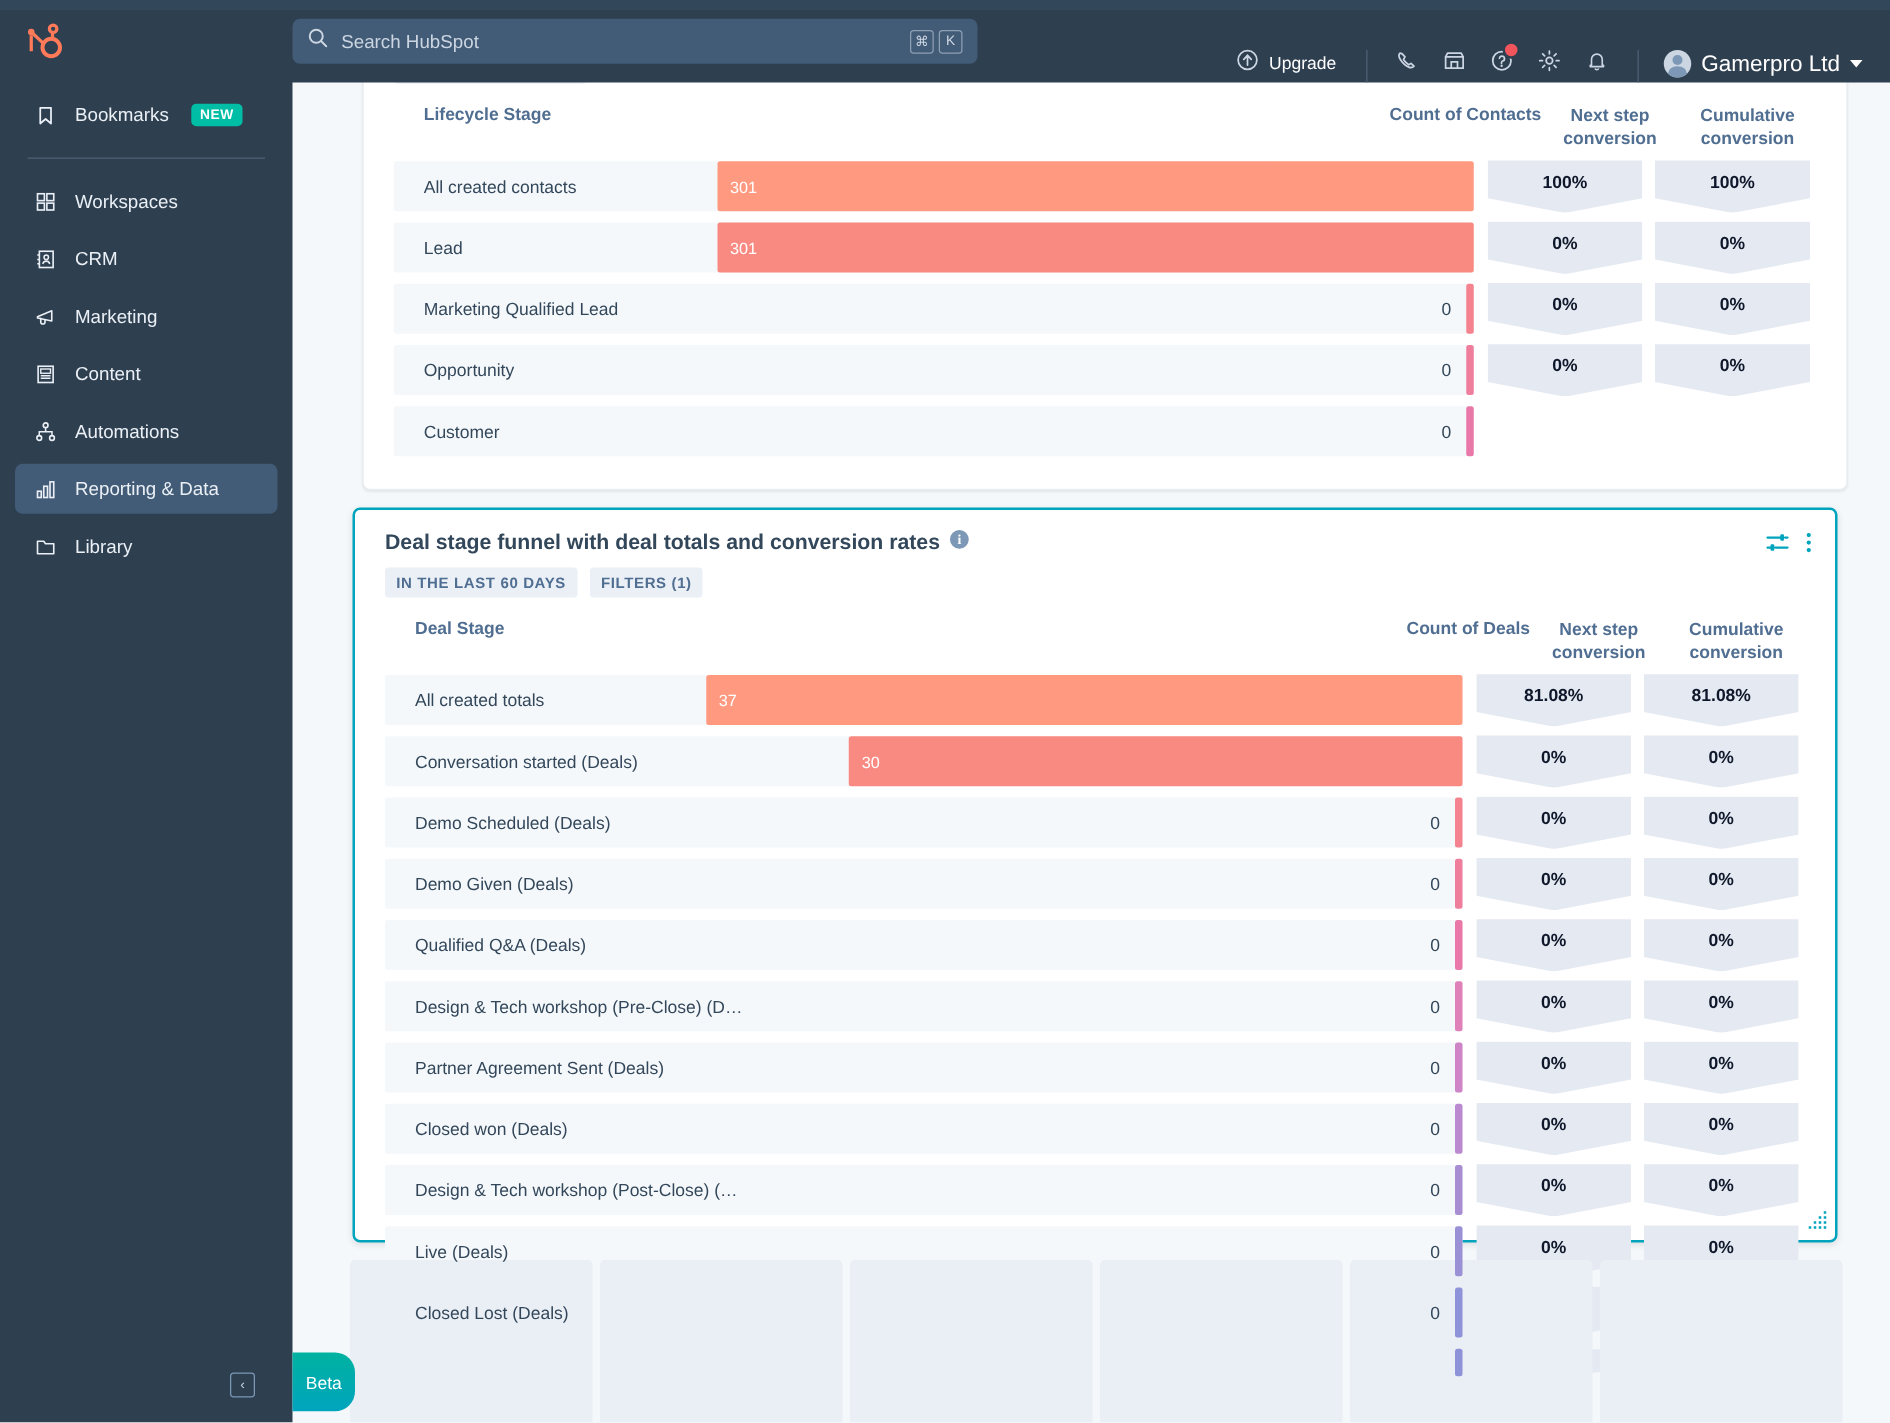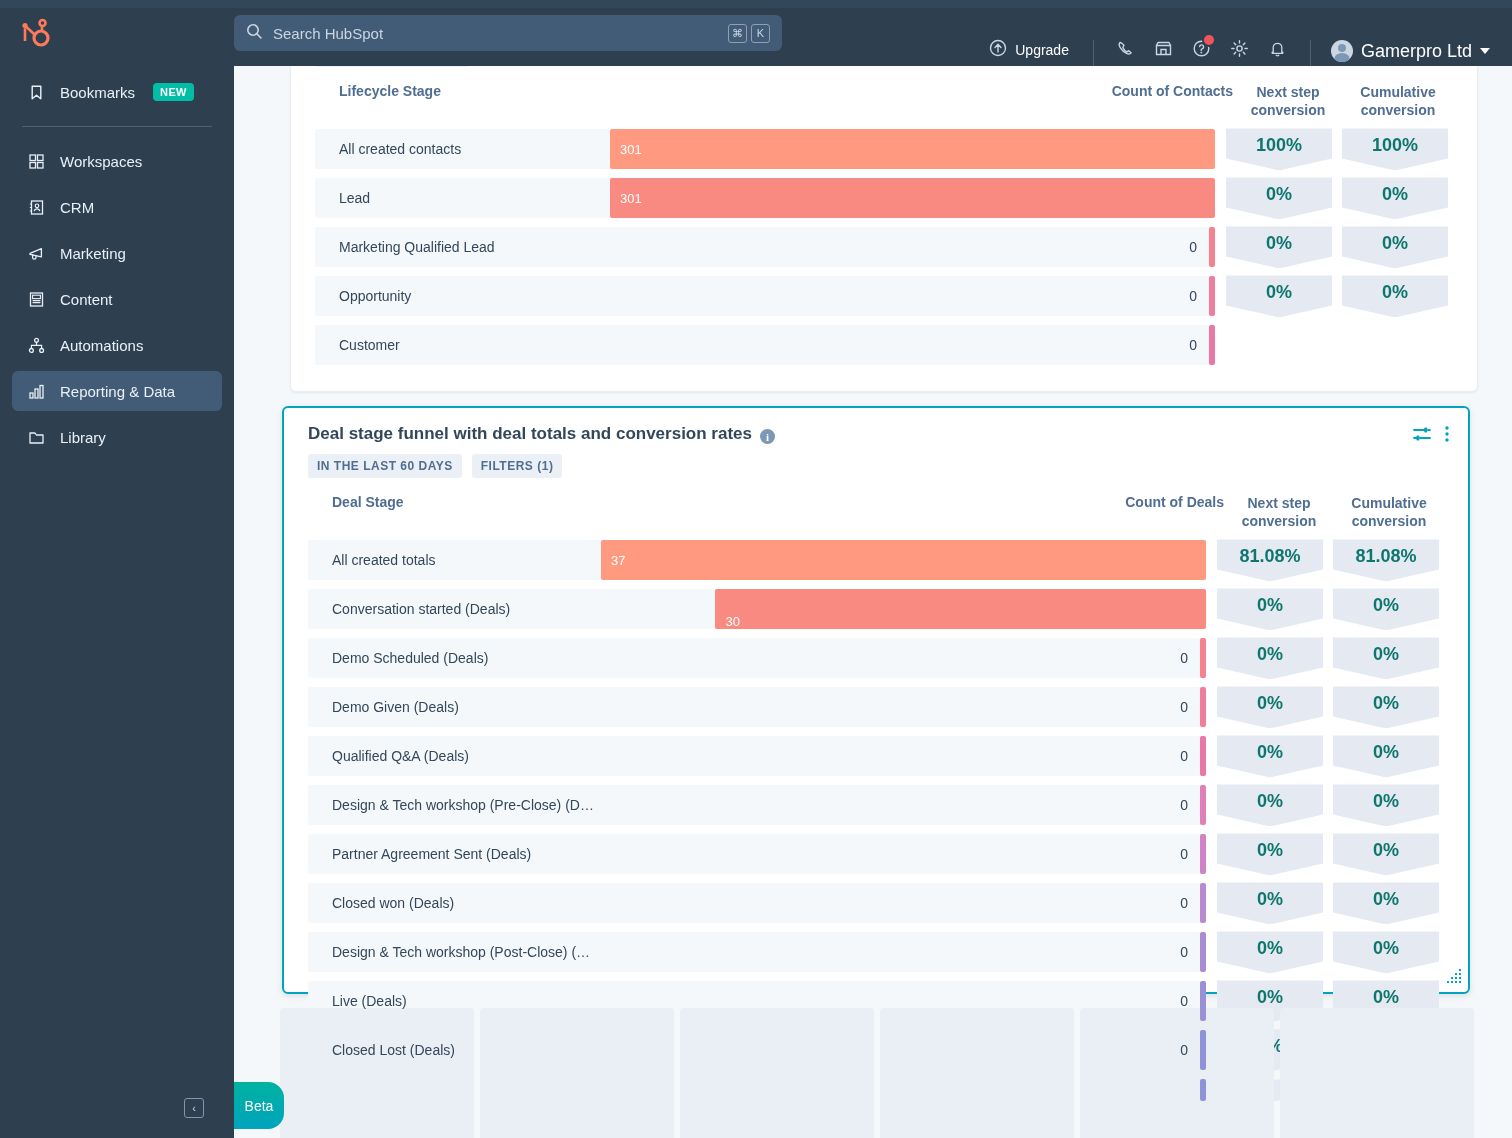--- a/index.html
+++ b/index.html
@@ -115,21 +115,21 @@
     left: 56px; top: 42px; width: 1188px; height: 342px;
     box-shadow: 0 1px 2px rgba(0,0,0,.07); border:1px solid #eaeef2;
   }
   .card-main {
     left: 48px; top: 398px; width: 1188px; height: 588px;
     border: 2px solid #00a4bd; box-shadow: 0 2px 6px rgba(0,0,0,.10);
   }
 
   .card-header { padding: 16px 24px 0 24px; position:relative; }
   .card-title {
-    font-size: 17px; font-weight: bold; color:#33475b; display:flex; align-items:flex-end; gap: 8px;
+    font-size: 17px; font-weight: bold; color:#33475b; display:flex; align-items:flex-start; gap: 8px;
   }
   .info-dot {
     width:15px;height:15px;border-radius:50%;background:#7c98b6;color:#fff;
     font-size:11px; font-weight:bold; display:inline-flex; align-items:center; justify-content:center;
     font-family:"Liberation Serif", serif;
   }
   .pill-row { display:flex; gap: 10px; margin-top: 10px; }
   .pill {
     background:#eaf0f6; color:#506e91; font-size: 12px; font-weight: bold; letter-spacing: .5px;
     padding: 5px 9px; border-radius: 3px;
@@ -168,24 +168,24 @@
   }
   .frow-barval {
     color:#fff; font-size: 13px; padding-left: 10px;
   }
   .frow-zero {
     position:absolute; right: 10px; top:50%; transform:translateY(-50%);
     font-size:14px; color:#33475b; z-index:3;
   }
   .frow-convs { display:flex; margin-left: 6px; }
   .chev {
-    width: 106px; height: 42px; margin: 0 5px; background:#e5eaf2;
+    width: 124px; height: 42px; margin: 0 5px; background:#e5eaf2;
     clip-path: polygon(0 0, 100% 0, 100% 72%, 50% 100%, 0 72%);
     display:flex; align-items:center; justify-content:center;
-    font-size: 18px; font-weight:bold; color:#0f766e; padding-bottom: 8px;
+    font-size: 14px; font-weight:bold; color:#0f172a; padding-bottom: 8px;
   }
 
   
   .ghost-row {
     position:absolute; left: 46px; top: 1000px; width: 1240px; height: 138px;
     display:flex; gap: 6px;
   }
   .ghost {
     width: 194px; height: 138px; background:#eaeef5; border-radius: 4px;
   }
@@ -511,21 +511,21 @@
               <span class="frow-label">All created totals</span>
             </div>
             <div class="frow-convs">
               <div class="chev">81.08%</div>
               <div class="chev">81.08%</div>
             </div>
           </div>
           <div class="frow">
             <div class="frow-left">
               <div class="frow-track"></div>
-              <div class="frow-bar" style="width: 490.541px; right: 0px; background: rgb(249, 138, 130); align-items: flex-end;">
+              <div class="frow-bar" style="width: 490.541px; right: 0px; background: rgb(249, 138, 130);">
                 <span class="frow-barval">30</span>
               </div>
               <span class="frow-label">Conversation started (Deals)</span>
             </div>
             <div class="frow-convs">
               <div class="chev">0%</div>
               <div class="chev">0%</div>
             </div>
           </div>
           <div class="frow">

